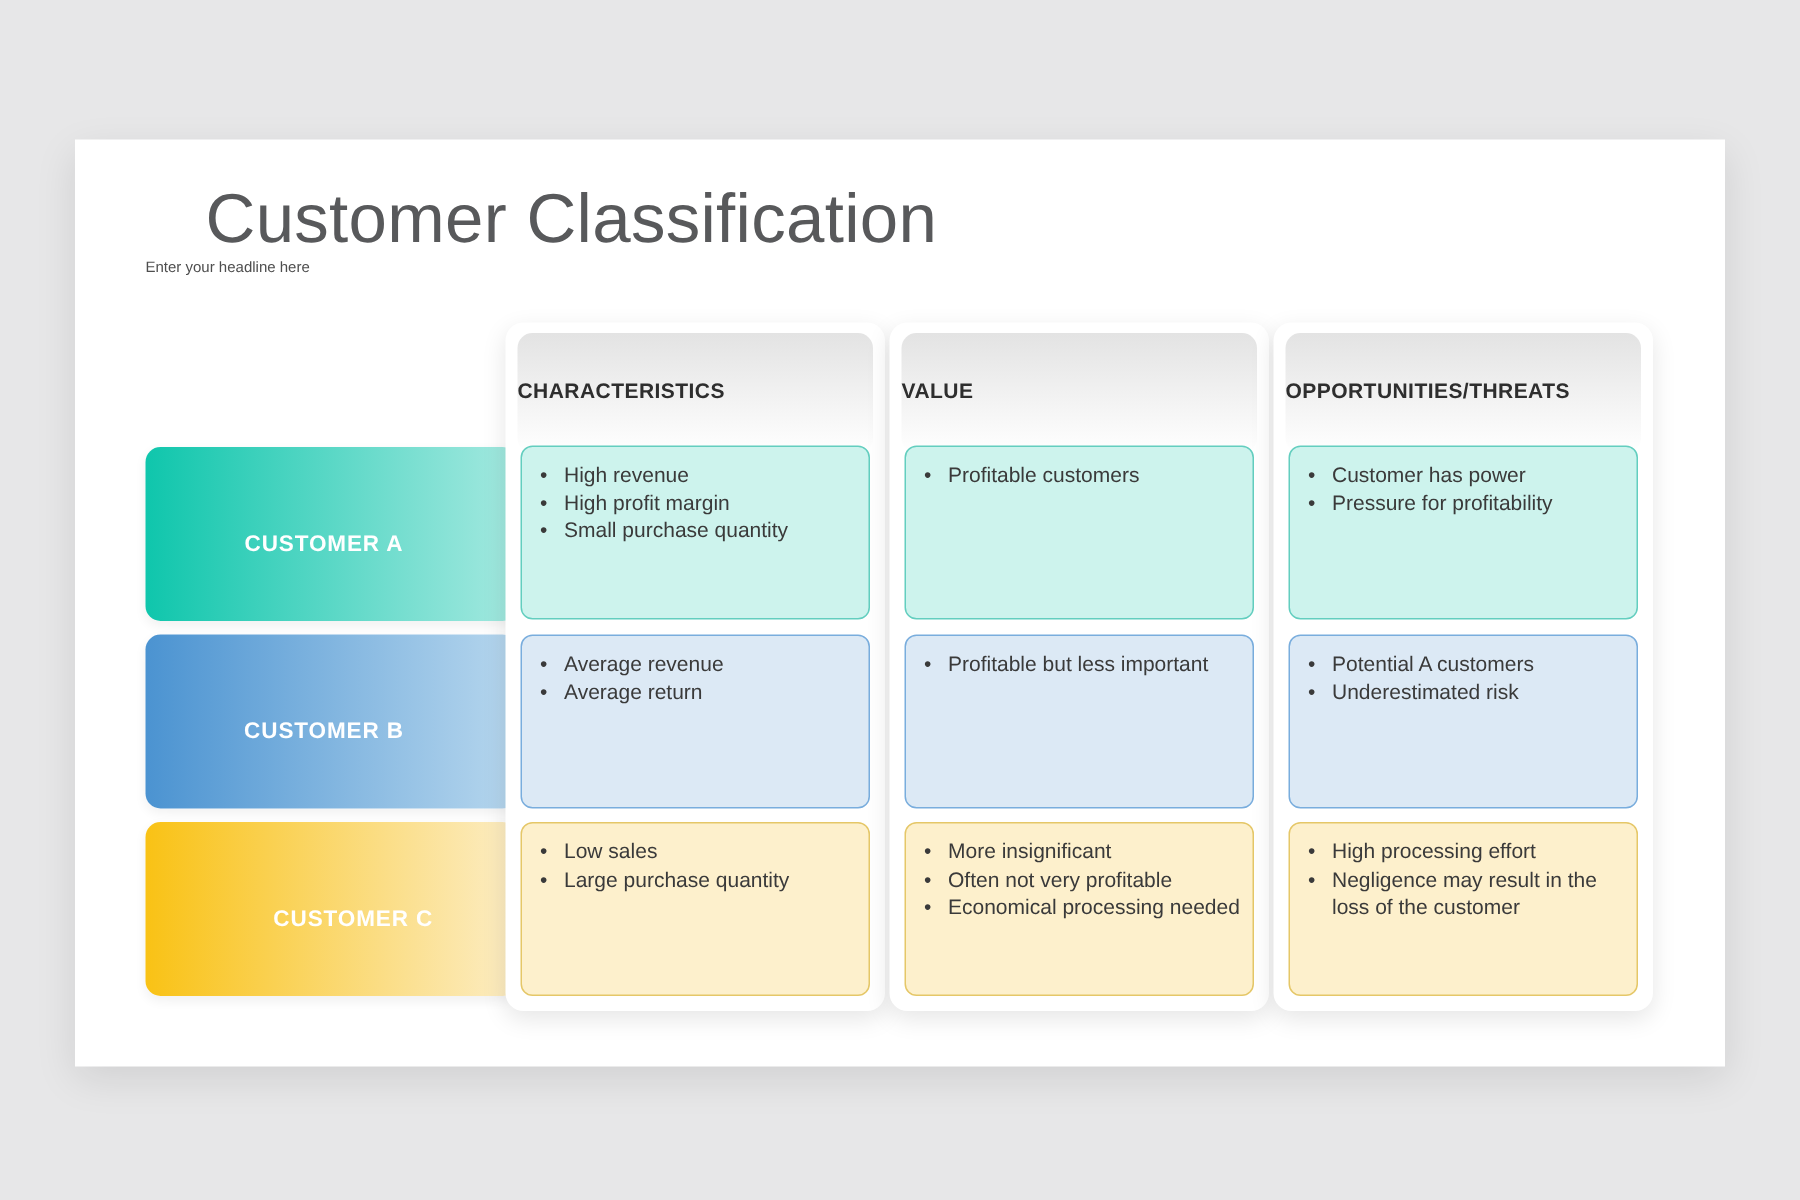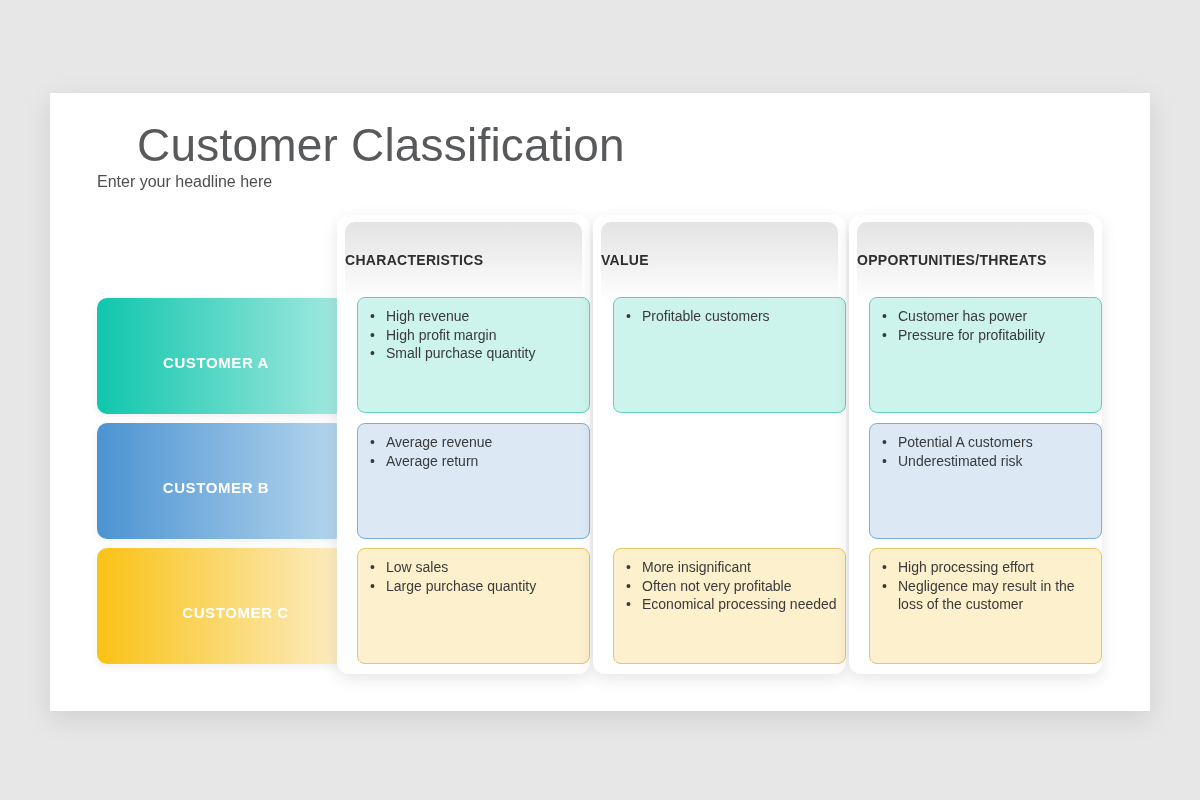--- a/index.html
+++ b/index.html
@@ -28,21 +28,21 @@
     font-size: 46px;
     font-weight: 400;
     color: #58595B;
     letter-spacing: 0.2px;
     margin-left: 40px;
   }
   .subtitle {
     position: absolute;
     left: 47px;
     top: 80px;
-    font-size: 16px;
+    font-size: 10px;
     color: #4E4E4E;
   }
   
   .row-bar {
     position: absolute;
     left: 47px;
     width: 248px;
     height: 116px;
     border-radius: 10px;
     background: linear-gradient(90deg, var(--from), var(--to));
@@ -91,21 +91,21 @@
   }
   .panel-header-label {
     font-size: 14px;
     font-weight: bold;
     color: #2E2E2E;
     letter-spacing: 0.3px;
     margin-top: -4px;
   }
   .cell {
     position: absolute;
-    left: 20px;
+    left: 10px;
     width: 233px;
     height: 116px;
     border-radius: 8px;
     background: var(--bg);
     border: 1px solid var(--bc);
     padding: 9px 4px 4px 0;
     overflow: hidden;
   }
   .cell.r0 { top: 82px; }
   .cell.r1 { top: 208px; }
@@ -174,20 +174,25 @@
 
     <div class="panel c1">
       <div class="panel-header">
         <span class="panel-header-label">VALUE</span>
       </div>
       <div class="cell r0" style="--bg: #CDF3ED; --bc: #63CEBF;">
         <ul>
             <li>Profitable customers</li>
           </ul>
       </div>
+      <div class="cell r1" style="--bg: #DCE9F5; --bc: #79ADDD;">
+        <ul>
+            <li>Profitable but less important</li>
+          </ul>
+      </div>
       <div class="cell r2" style="--bg: #FDF0CC; --bc: #E5C768;">
         <ul>
             <li>More insignificant</li>
             <li>Often not very profitable</li>
             <li>Economical processing needed</li>
           </ul>
       </div>
     </div>
 
     <div class="panel c2">

